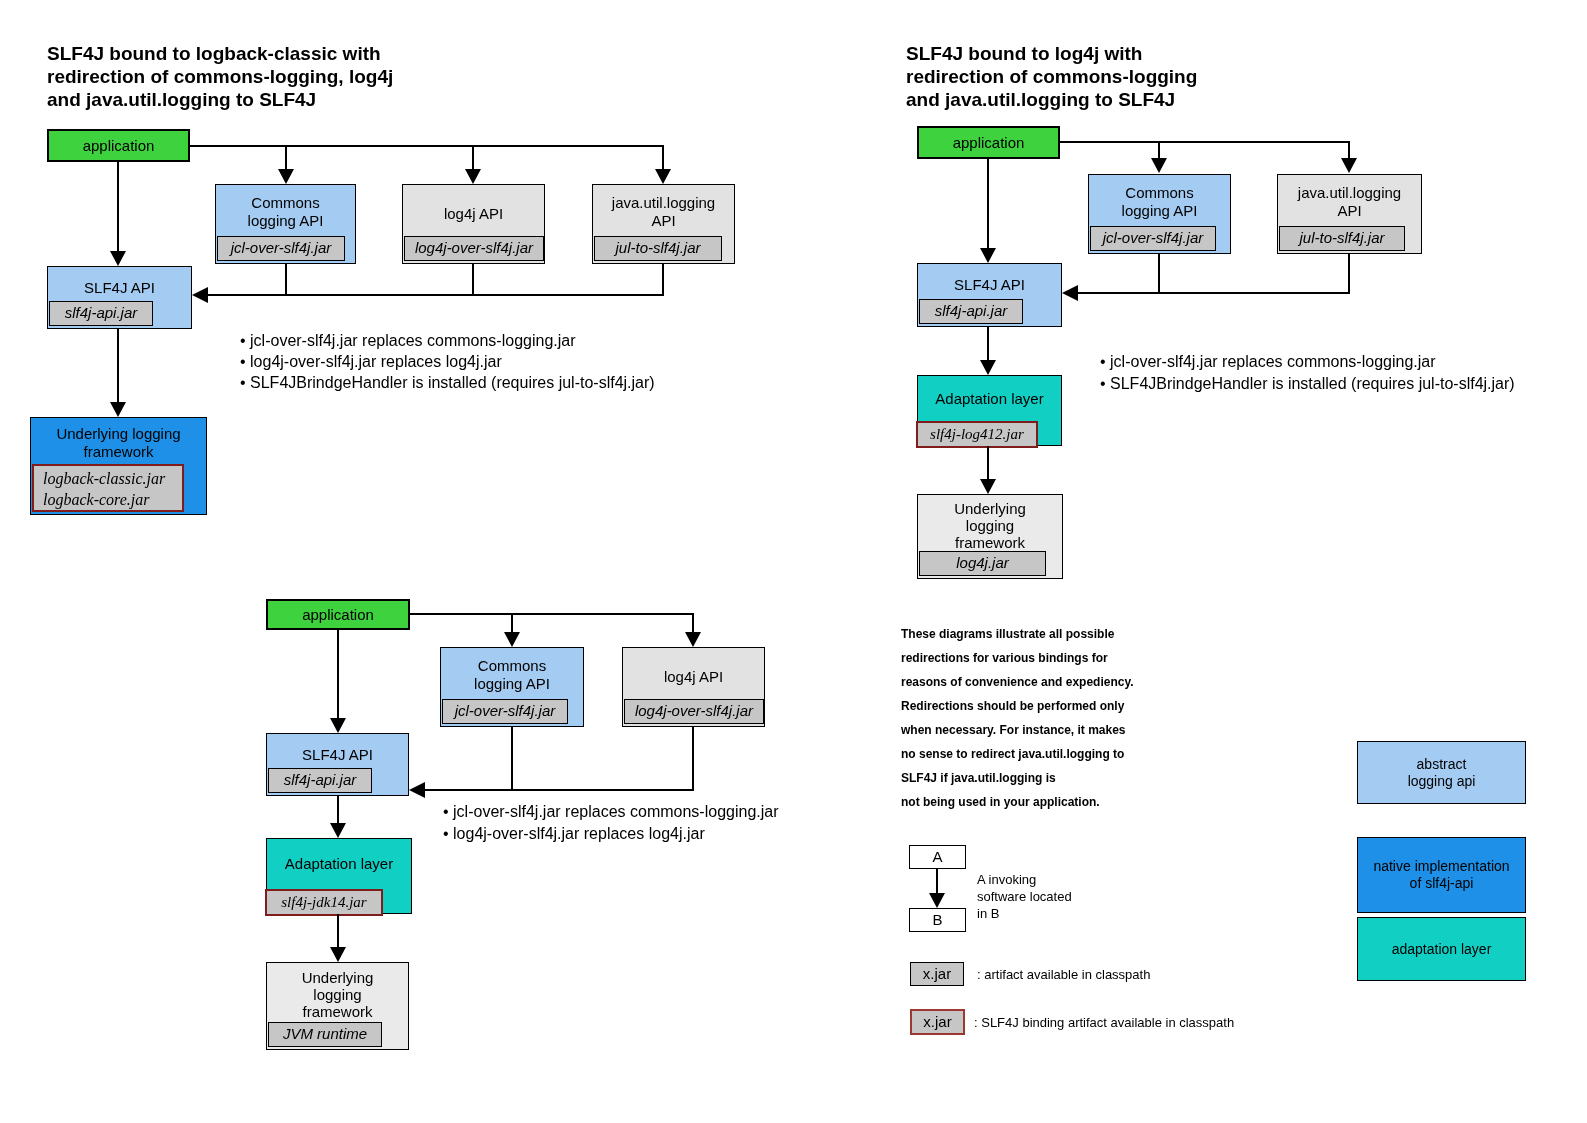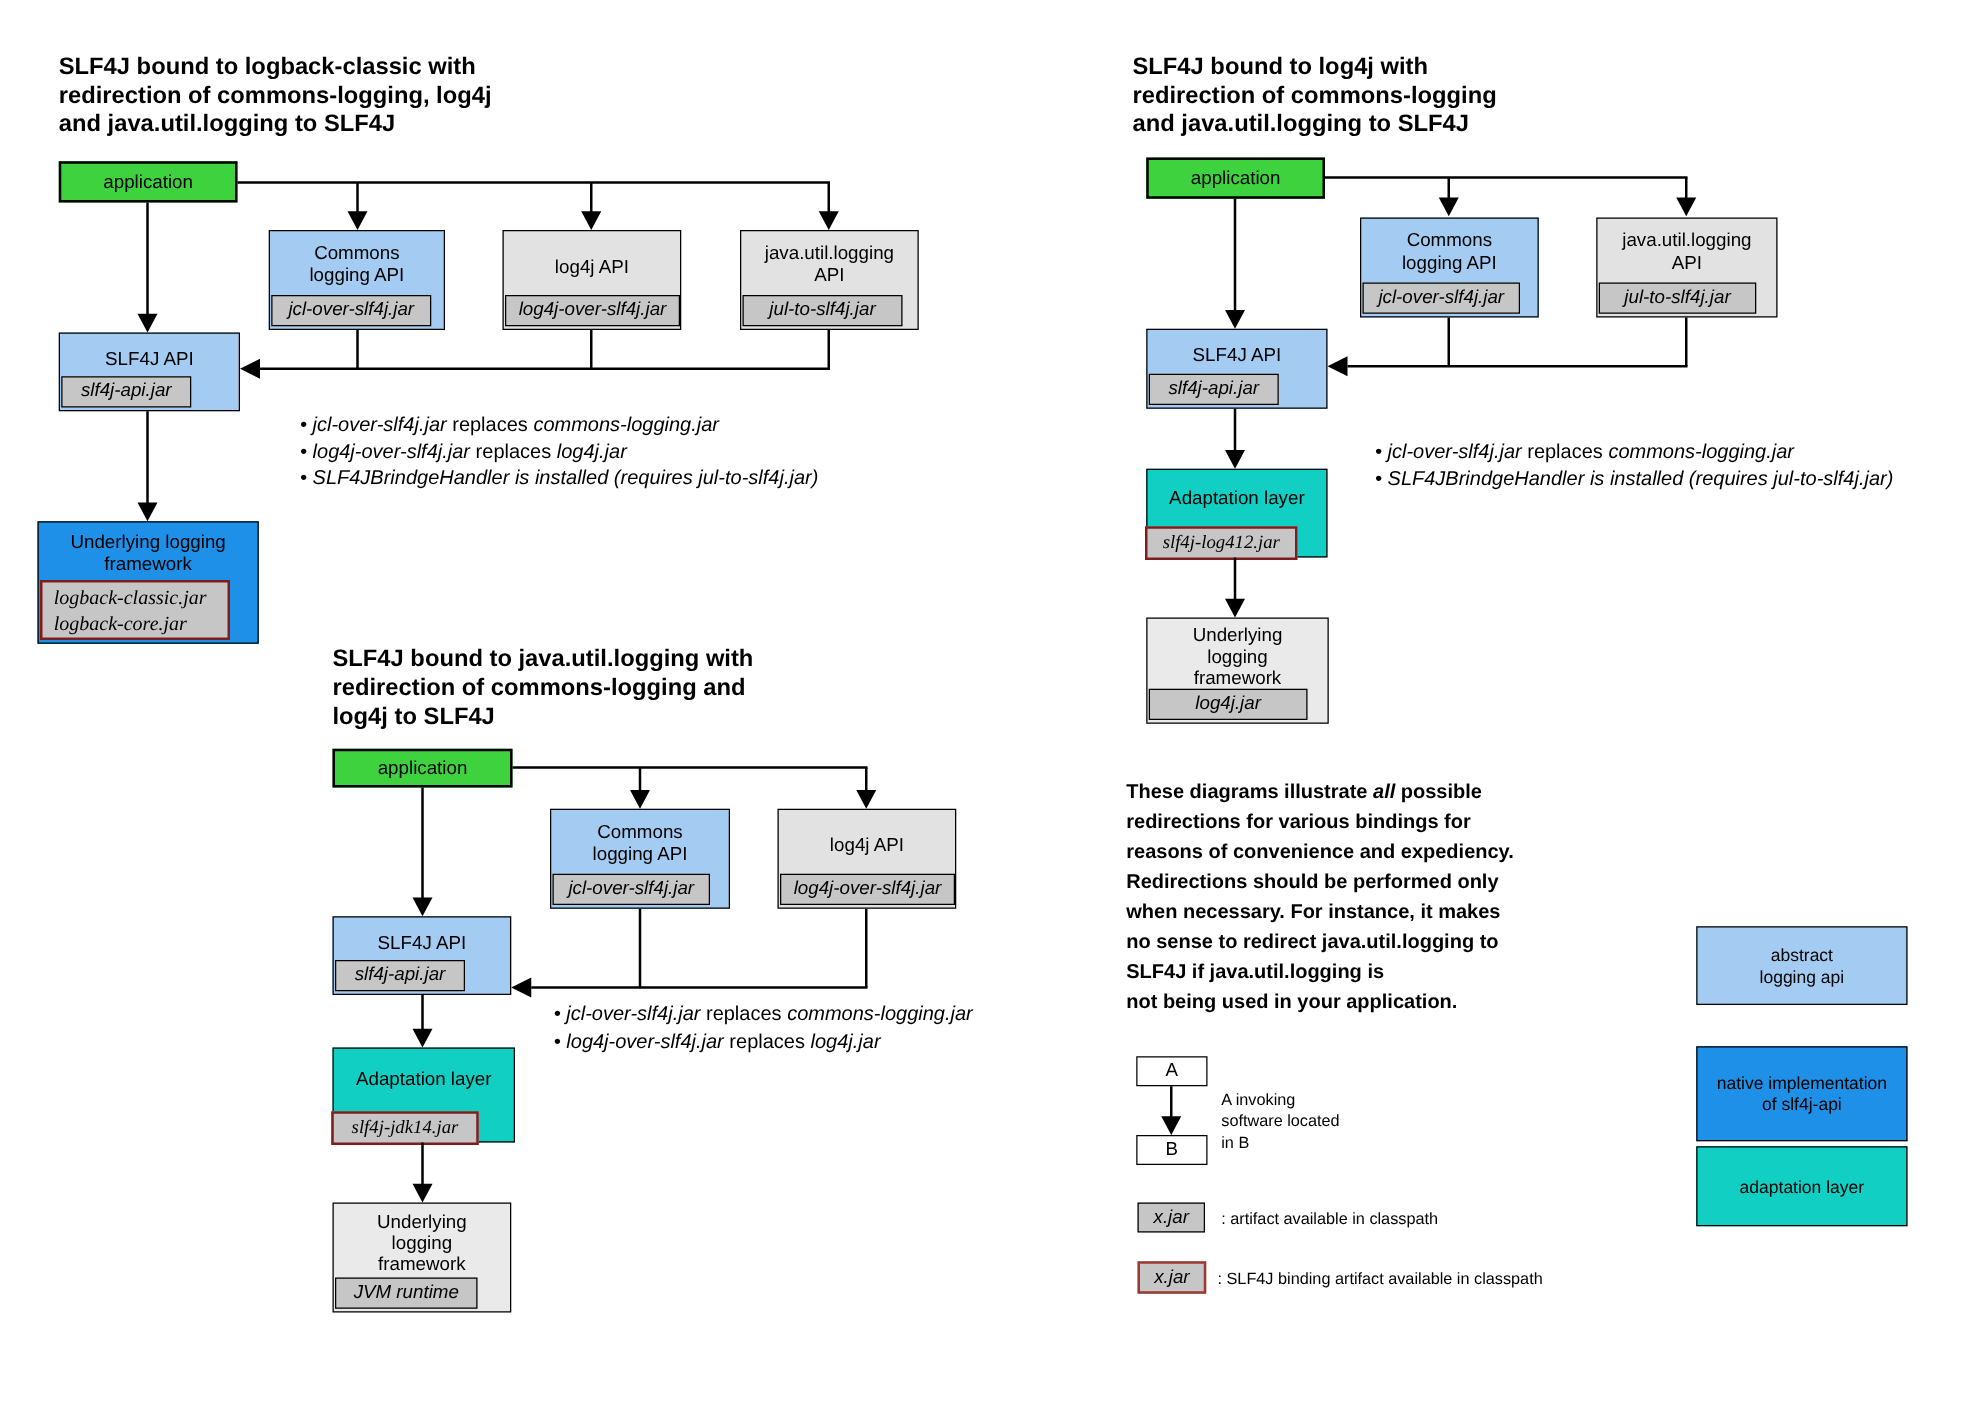--- a/index.html
+++ b/index.html
@@ -19,22 +19,22 @@
   .chip{position:absolute;left:1px;bottom:2px;height:25px;background:#c6c6c6;border:1px solid #000;
         box-sizing:border-box;font-style:italic;font-size:15px;line-height:22px;text-align:center;white-space:pre-line;}
   .chip.red{border:2px solid #7f1d1d;left:-2px;bottom:-3px;height:27px;font-family:Liberation Serif, serif;}
   .chip.multi{height:48px;text-align:left;padding:2px 4px 0 9px;font-size:16px;line-height:21px;}
   .vline{position:absolute;width:2px;background:#000;}
   .hline{position:absolute;height:2px;background:#000;}
   .ah-d{position:absolute;width:0;height:0;border-left:8px solid transparent;border-right:8px solid transparent;border-top:15px solid #000;}
   .ah-l{position:absolute;width:0;height:0;border-top:8px solid transparent;border-bottom:8px solid transparent;border-right:16px solid #000;}
   .bullets{position:absolute;font-size:16px;line-height:21px;}
   .bullets .b{white-space:pre;}
-  .it{font-style:italic;}
-  .note{position:absolute;font-weight:bold;font-size:16px;line-height:24px;white-space:pre-line;width:410px;}
+  .it{}
+  .note{position:absolute;font-weight:bold;font-size:12px;line-height:24px;white-space:pre-line;width:410px;}
   .cap{position:absolute;font-size:13px;line-height:17px;white-space:pre-line;}
   .legbox{position:absolute;border:1px solid #000;box-sizing:border-box;display:flex;align-items:center;
           justify-content:center;text-align:center;font-size:14px;line-height:17px;white-space:pre-line;}
   .garbled{position:absolute;border:1px solid #000;background:#e8e8e8;box-sizing:border-box;font-size:13px;}
   .garbled .gl{position:absolute;left:8px;white-space:pre;}
   .gbar{position:absolute;background:#979797;}
 </style>
 </head>
 <body>
 
@@ -151,23 +151,20 @@
   <div class="ah-d" style="left:1341px;top:158px;"></div>
   <div class="vline" style="left:1158px;top:254px;height:39px;"></div>
   <div class="vline" style="left:1348px;top:254px;height:39px;"></div>
   <div class="hline" style="left:1078px;top:292px;width:272px;"></div>
   <div class="ah-l" style="left:1062px;top:285px;"></div>
   <div class="vline" style="left:987px;top:327px;height:34px;"></div>
   <div class="ah-d" style="left:980px;top:360px;"></div>
   <div class="vline" style="left:987px;top:446px;height:34px;"></div>
   <div class="ah-d" style="left:980px;top:479px;"></div>
 
-  <div class="dtitle" style="left:266px;top:516px;">SLF4J bound to java.util.logging with
-redirection of commons-logging and
-log4j to SLF4J</div>
 
   <div class="node green" style="left:266px;top:599px;width:144px;height:31px;">
     <div class="nlabel" style="top:5px;">application</div>
   </div>
 
   <div class="node lblue" style="left:440px;top:647px;width:144px;height:80px;">
     <div class="nlabel" style="top:9px;">Commons
 logging API</div>
     <div class="chip" style="width:126px;">jcl-over-slf4j.jar</div>
   </div>

